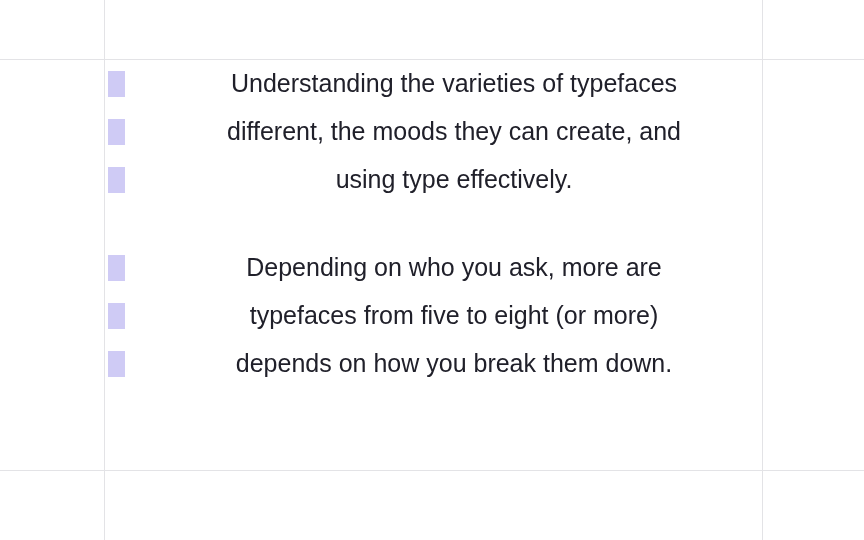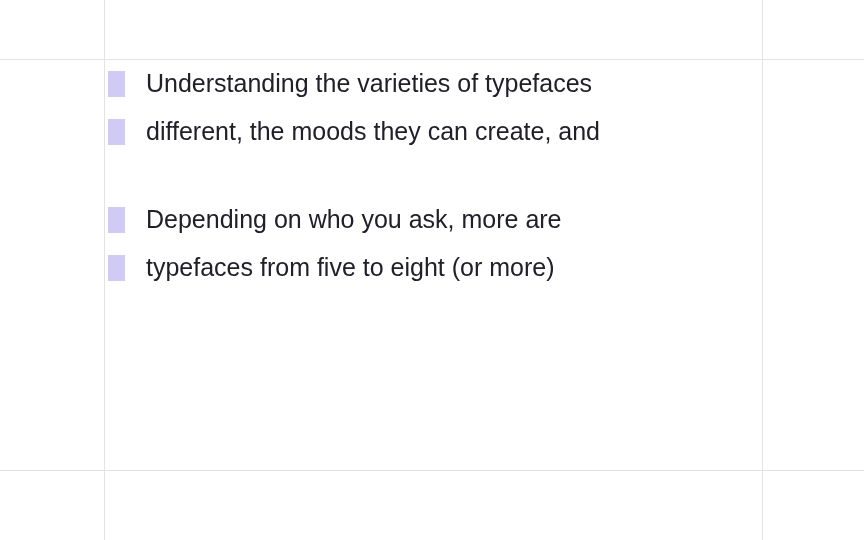--- a/index.html
+++ b/index.html
@@ -44,20 +44,21 @@
   
   .text-block {
     position: absolute;
     left: 104px;
     top: 59px;
     width: 658px;
   }
 
   .para {
     margin: 0;
+    text-align: center;
   }
 
   .line {
     position: relative;
     height: 48px;
     line-height: 48px;
     padding-left: 42px;
     font-size: 25px;
     color: #20202a;
     white-space: nowrap;
@@ -91,29 +92,37 @@
 
     <div class="para">
       <div class="line">
         <span class="line-marker"></span>
         <span>Understanding the varieties of typefaces</span>
       </div>
       <div class="line">
         <span class="line-marker"></span>
         <span>different, the moods they can create, and</span>
       </div>
+      <div class="line">
+        <span class="line-marker"></span>
+        <span>using type effectively.</span>
+      </div>
     </div>
 
     <div class="spacer-line"></div>
 
     <div class="para">
       <div class="line">
         <span class="line-marker"></span>
         <span>Depending on who you ask, more are</span>
       </div>
       <div class="line">
         <span class="line-marker"></span>
         <span>typefaces from five to eight (or more)</span>
       </div>
+      <div class="line">
+        <span class="line-marker"></span>
+        <span>depends on how you break them down.</span>
+      </div>
     </div>
 
   </div>
 </div>
 
 </body></html>

